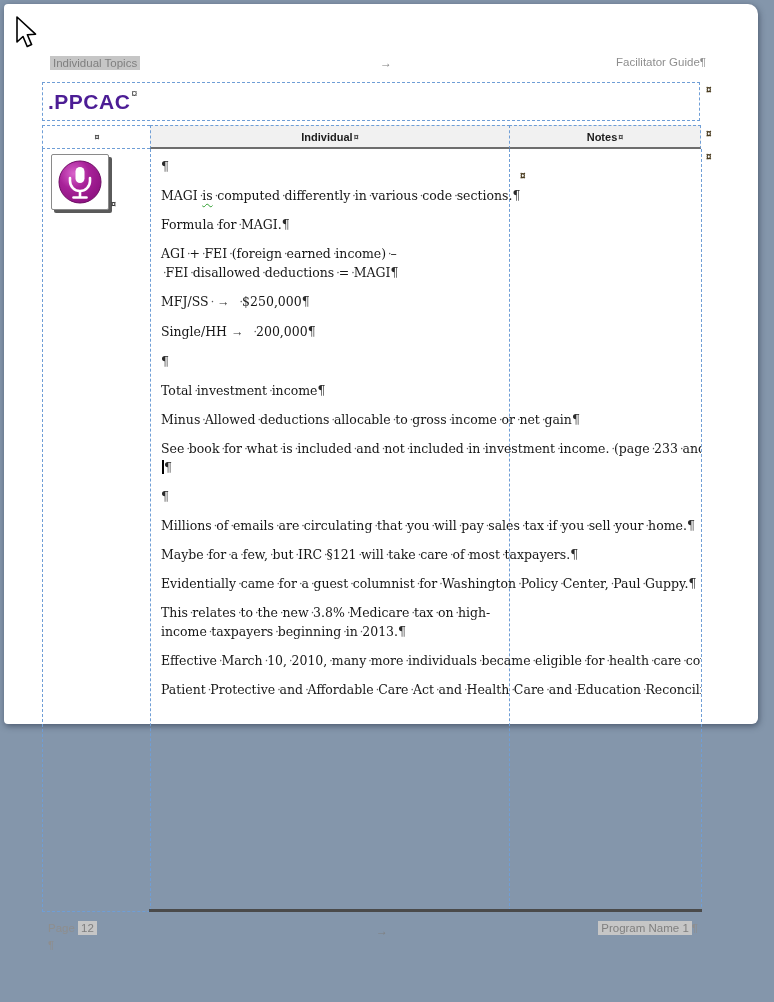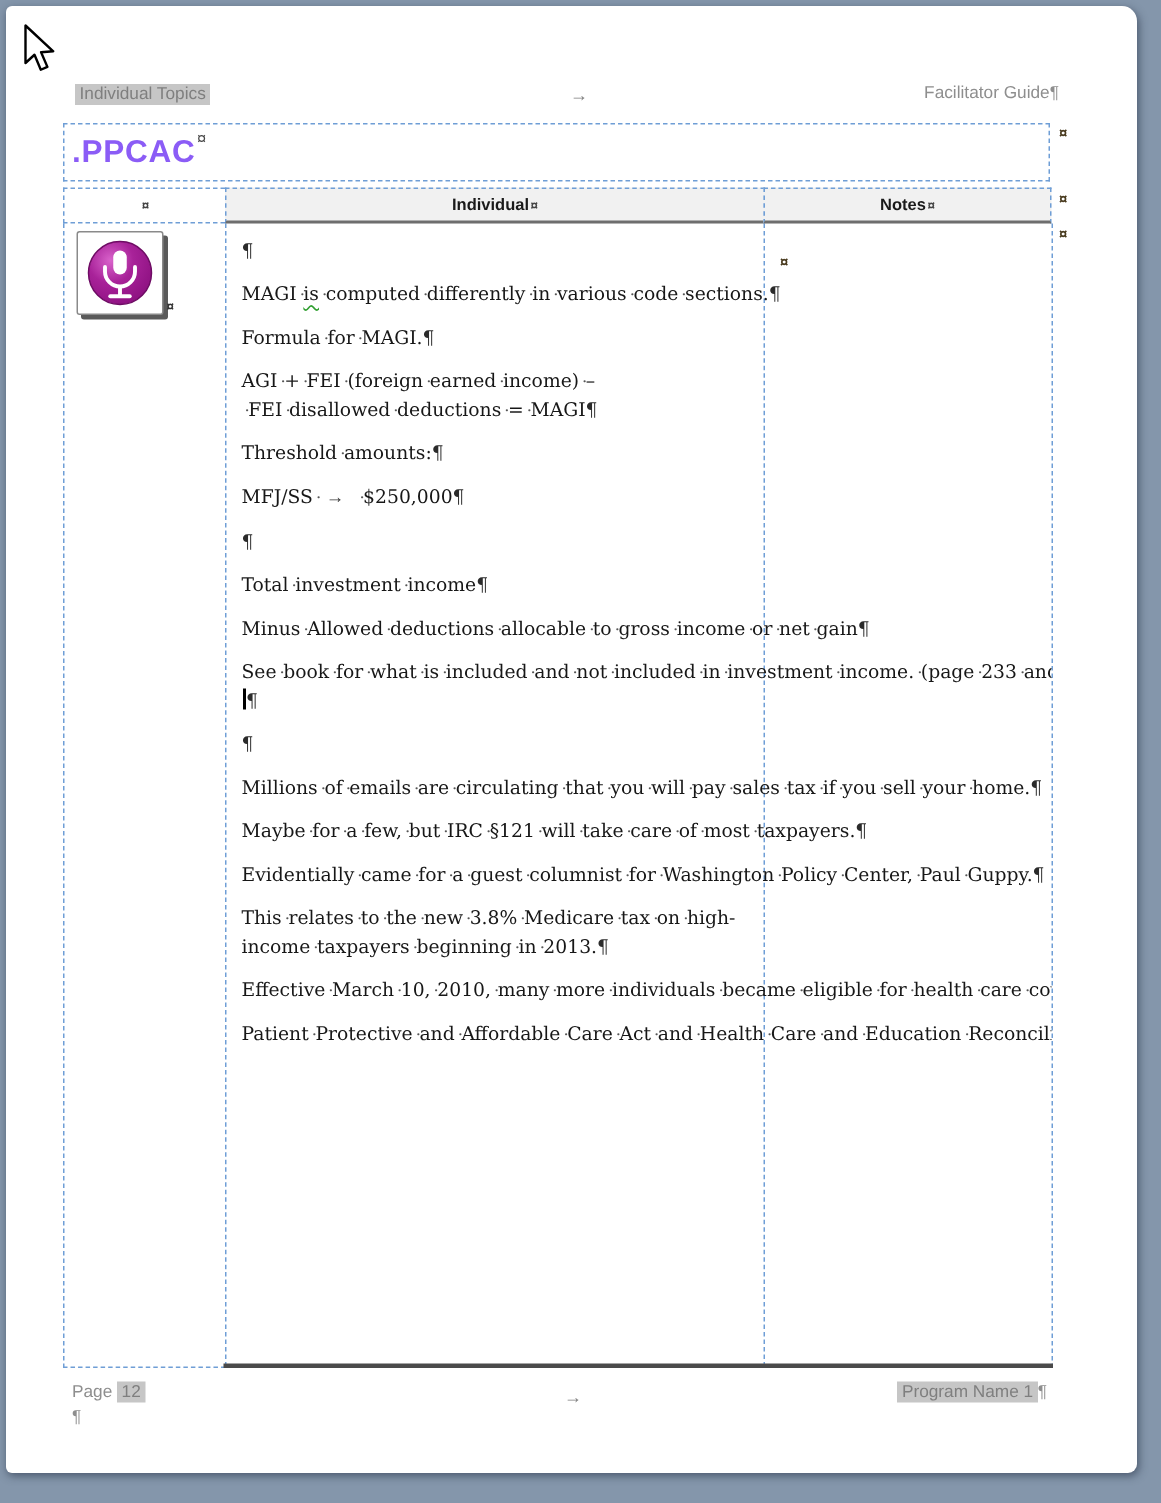--- a/index.html
+++ b/index.html
@@ -2,21 +2,21 @@
 <html><head>
 <meta charset="utf-8">
 <style>
   html,body{margin:0;padding:0;}
   body{
     width:774px;height:1002px;position:relative;overflow:hidden;
     background:#8496ab;
     font-family:"Liberation Sans",sans-serif;
   }
   .page{
-    position:absolute;left:4px;top:4px;width:754px;height:978px;
+    position:absolute;left:4px;top:4px;width:754px;height:720px;
     background:#ffffff;border-radius:4px 10px 6px 4px;
     box-shadow:1px 2px 6px rgba(30,40,60,.55);
   }
   
   .pointer{position:absolute;left:10px;top:12px;width:24px;height:34px;z-index:50;}
   
   .hf{color:#8e8e8e;font-size:11.5px;}
   .hl{background:#c6c6c6;color:#7f7f7f;padding:1px 3px;}
   .hdr-line{position:absolute;left:46px;top:52px;right:52px;height:16px;}
   .hdr-left{position:absolute;left:0;top:0;}
@@ -26,21 +26,21 @@
   .ftr-left{position:absolute;left:4px;top:0;}
   .ftr-tab{position:absolute;left:332px;top:2px;color:#7f7f7f;font-size:12px;}
   .ftr-right{position:absolute;right:0;top:0;padding-left:28px;}
   .ftr-pil{position:absolute;left:4px;top:17px;}
   
   .doc-table{position:absolute;left:38px;top:78px;width:660px;height:830px;}
   .row-title{
     position:absolute;left:0;top:0;width:658px;height:39px;
     border:1px dashed #6f9ed6;display:flex;align-items:center;padding-left:5px;box-sizing:border-box;
   }
-  .title-text{font-weight:bold;font-size:21px;color:#8b5cf6;letter-spacing:.5px;text-align:center;}
+  .title-text{font-weight:bold;font-size:21px;color:#4c1d95;letter-spacing:.5px;text-align:center;}
   .title-marker{font-size:11px;color:#444;margin-left:1px;align-self:flex-start;padding-top:4px;}
   .row-head{position:absolute;left:0;top:43px;width:660px;height:24px;display:flex;box-sizing:border-box;}
   .hc{box-sizing:border-box;border:1px dashed #6f9ed6;display:flex;align-items:center;justify-content:center;
       font-size:11px;font-weight:bold;color:#1a1a1a;}
   .hc1{width:108px;border-right:none;}
   .hc2{width:360px;background:#f1f1f1;border-bottom:2px solid #6e6e6e;}
   .hc3{width:192px;border-left:1px dashed #6f9ed6;background:#f1f1f1;border-bottom:2px solid #6e6e6e;margin-left:-1px;}
   .hc .cm{font-size:9px;color:#444;font-weight:bold;margin-left:1px;}
   .row-body{position:absolute;left:0;top:67px;width:660px;height:763px;display:flex;box-sizing:border-box;
     border:1px dashed #6f9ed6;border-top:none;overflow:hidden;}
@@ -133,22 +133,22 @@
         </div>
         <span class="cell1-marker">¤</span>
       </div>
 
       <div class="bc2">
         <div id="fac-paragraphs">
             <div class="para"><span class="pil">¶</span></div>
             <div class="para">MAGI<span class="sp">&nbsp;</span><span class="grammar">is</span><span class="sp">&nbsp;</span>computed<span class="sp">&nbsp;</span>differently<span class="sp">&nbsp;</span>in<span class="sp">&nbsp;</span>various<span class="sp">&nbsp;</span>code<span class="sp">&nbsp;</span>sections.<span class="pil">¶</span></div>
             <div class="para">Formula<span class="sp">&nbsp;</span>for<span class="sp">&nbsp;</span>MAGI.<span class="pil">¶</span></div>
             <div class="para">AGI<span class="sp">&nbsp;</span>+<span class="sp">&nbsp;</span>FEI<span class="sp">&nbsp;</span>(foreign<span class="sp">&nbsp;</span>earned<span class="sp">&nbsp;</span>income)<span class="sp">&nbsp;</span>–<span class="sp">&nbsp;</span>FEI<span class="sp">&nbsp;</span>disallowed<span class="sp">&nbsp;</span>deductions<span class="sp">&nbsp;</span>=<span class="sp">&nbsp;</span>MAGI<span class="pil">¶</span></div>
-            <div class="para">Threshold<span class="sp">&nbsp;</span>amounts:<span class="pil">¶</span></div>
             <div class="para">MFJ/SS<span class="sp">&nbsp;</span><span class="tabarrow">→</span><span class="sp">&nbsp;</span>$250,000<span class="pil">¶</span></div>
+            <div class="para">Single/HH<span class="tabarrow">→</span><span class="sp">&nbsp;</span>200,000<span class="pil">¶</span></div>
             <div class="para"><span class="pil">¶</span></div>
             <div class="para">Total<span class="sp">&nbsp;</span>investment<span class="sp">&nbsp;</span>income<span class="pil">¶</span></div>
             <div class="para">Minus<span class="sp">&nbsp;</span>Allowed<span class="sp">&nbsp;</span>deductions<span class="sp">&nbsp;</span>allocable<span class="sp">&nbsp;</span>to<span class="sp">&nbsp;</span>gross<span class="sp">&nbsp;</span>income<span class="sp">&nbsp;</span>or<span class="sp">&nbsp;</span>net<span class="sp">&nbsp;</span>gain<span class="pil">¶</span></div>
             <div class="para">See<span class="sp">&nbsp;</span>book<span class="sp">&nbsp;</span>for<span class="sp">&nbsp;</span>what<span class="sp">&nbsp;</span>is<span class="sp">&nbsp;</span>included<span class="sp">&nbsp;</span>and<span class="sp">&nbsp;</span>not<span class="sp">&nbsp;</span>included<span class="sp">&nbsp;</span>in<span class="sp">&nbsp;</span>investment<span class="sp">&nbsp;</span>income.<span class="sp">&nbsp;</span>(page<span class="sp">&nbsp;</span>233<span class="sp">&nbsp;</span>and234)<span class="caret"></span><span class="pil">¶</span></div>
             <div class="para"><span class="pil">¶</span></div>
             <div class="para">Millions<span class="sp">&nbsp;</span>of<span class="sp">&nbsp;</span>emails<span class="sp">&nbsp;</span>are<span class="sp">&nbsp;</span>circulating<span class="sp">&nbsp;</span>that<span class="sp">&nbsp;</span>you<span class="sp">&nbsp;</span>will<span class="sp">&nbsp;</span>pay<span class="sp">&nbsp;</span>sales<span class="sp">&nbsp;</span>tax<span class="sp">&nbsp;</span>if<span class="sp">&nbsp;</span>you<span class="sp">&nbsp;</span>sell<span class="sp">&nbsp;</span>your<span class="sp">&nbsp;</span>home.<span class="pil">¶</span></div>
             <div class="para">Maybe<span class="sp">&nbsp;</span>for<span class="sp">&nbsp;</span>a<span class="sp">&nbsp;</span>few,<span class="sp">&nbsp;</span>but<span class="sp">&nbsp;</span>IRC<span class="sp">&nbsp;</span>§121<span class="sp">&nbsp;</span>will<span class="sp">&nbsp;</span>take<span class="sp">&nbsp;</span>care<span class="sp">&nbsp;</span>of<span class="sp">&nbsp;</span>most<span class="sp">&nbsp;</span>taxpayers.<span class="pil">¶</span></div>
             <div class="para">Evidentially<span class="sp">&nbsp;</span>came<span class="sp">&nbsp;</span>for<span class="sp">&nbsp;</span>a<span class="sp">&nbsp;</span>guest<span class="sp">&nbsp;</span>columnist<span class="sp">&nbsp;</span>for<span class="sp">&nbsp;</span>Washington<span class="sp">&nbsp;</span>Policy<span class="sp">&nbsp;</span>Center,<span class="sp">&nbsp;</span>Paul<span class="sp">&nbsp;</span>Guppy.<span class="pil">¶</span></div>
             <div class="para">This<span class="sp">&nbsp;</span>relates<span class="sp">&nbsp;</span>to<span class="sp">&nbsp;</span>the<span class="sp">&nbsp;</span>new<span class="sp">&nbsp;</span>3.8%<span class="sp">&nbsp;</span>Medicare<span class="sp">&nbsp;</span>tax<span class="sp">&nbsp;</span>on<span class="sp">&nbsp;</span>high-income<span class="sp">&nbsp;</span>taxpayers<span class="sp">&nbsp;</span>beginning<span class="sp">&nbsp;</span>in<span class="sp">&nbsp;</span>2013.<span class="pil">¶</span></div>
             <div class="para">Effective<span class="sp">&nbsp;</span>March<span class="sp">&nbsp;</span>10,<span class="sp">&nbsp;</span>2010,<span class="sp">&nbsp;</span>many<span class="sp">&nbsp;</span>more<span class="sp">&nbsp;</span>individuals<span class="sp">&nbsp;</span>became<span class="sp">&nbsp;</span>eligible<span class="sp">&nbsp;</span>for<span class="sp">&nbsp;</span>health<span class="sp">&nbsp;</span>care<span class="sp">&nbsp;</span>coverage.</div>

